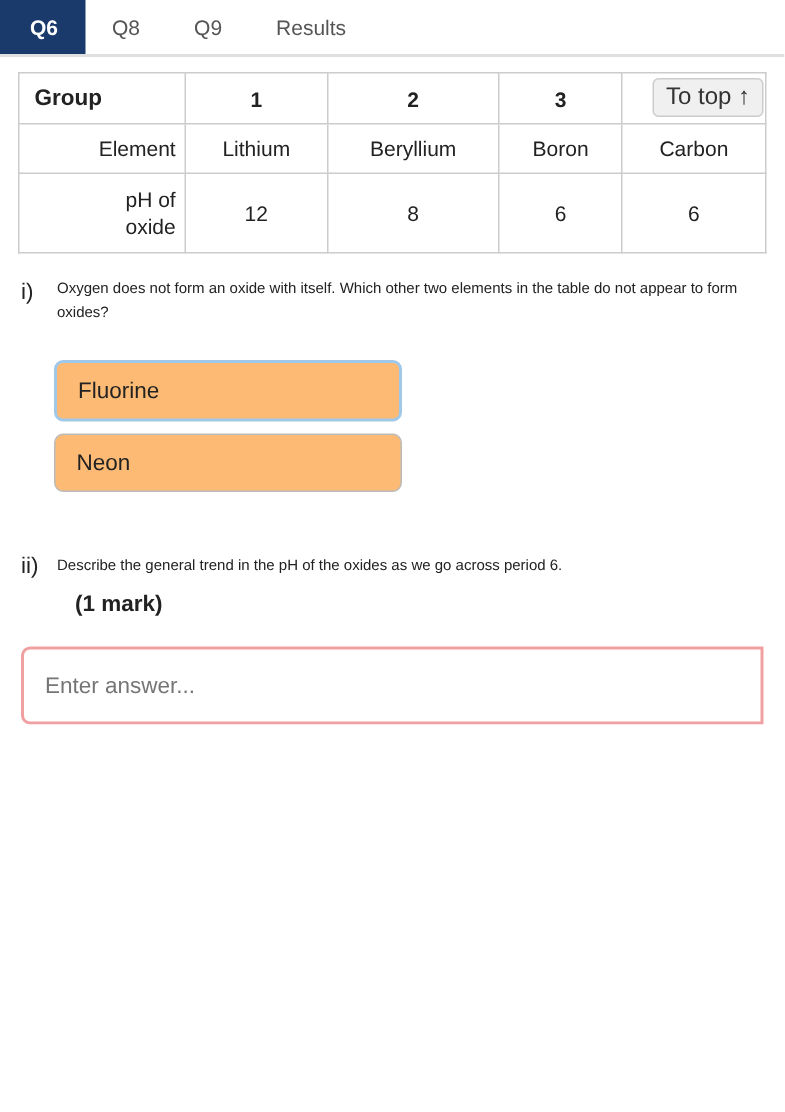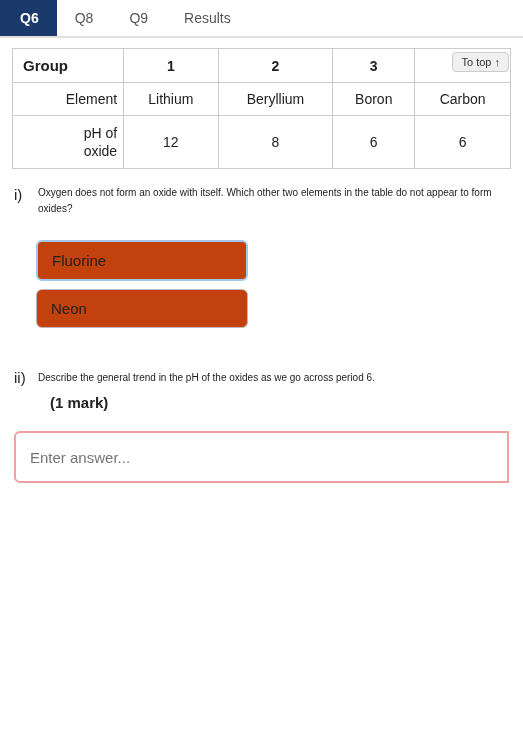--- a/index.html
+++ b/index.html
@@ -50,21 +50,21 @@
       position: relative;
     }
     .to-top-btn {
       position: absolute;
       top: 14px;
       right: 14px;
       background: #f0f0f0;
       border: 1px solid #ccc;
       border-radius: 4px;
       padding: 3px 8px;
-      font-size: 11px;
+      font-size: 16px;
       color: #333;
       cursor: pointer;
       display: flex;
       align-items: flex-start;
       gap: 3px;
     }
 
     table {
       width: 100%;
       border-collapse: collapse;
@@ -116,28 +116,28 @@
       line-height: 1.55;
       color: #222;
     }
 
     
     .answers-area {
       padding: 0 14px 6px 36px;
     }
     .answer-input-box {
       display: block;
-      width: 212px;
+      width: 232px;
       padding: 10px 14px;
       border: 2px solid #a0c8e8;
       border-radius: 6px;
       font-size: 15px;
       color: #222;
       margin-bottom: 8px;
-      background: #c2410c;
+      background: #fdba74;
       outline: none;
     }
     .answer-input-box.neon {
       border: 1.5px solid #bbb;
       color: #222;
     }
 
     
     .question-block2 {
       display: flex;

